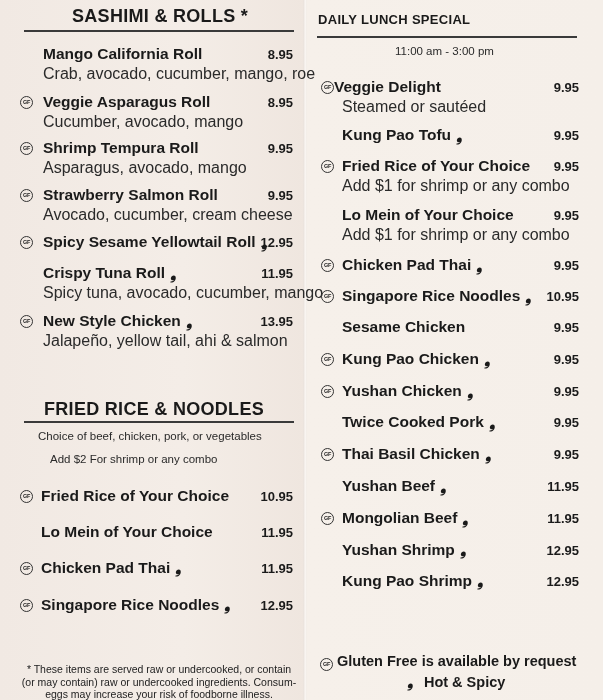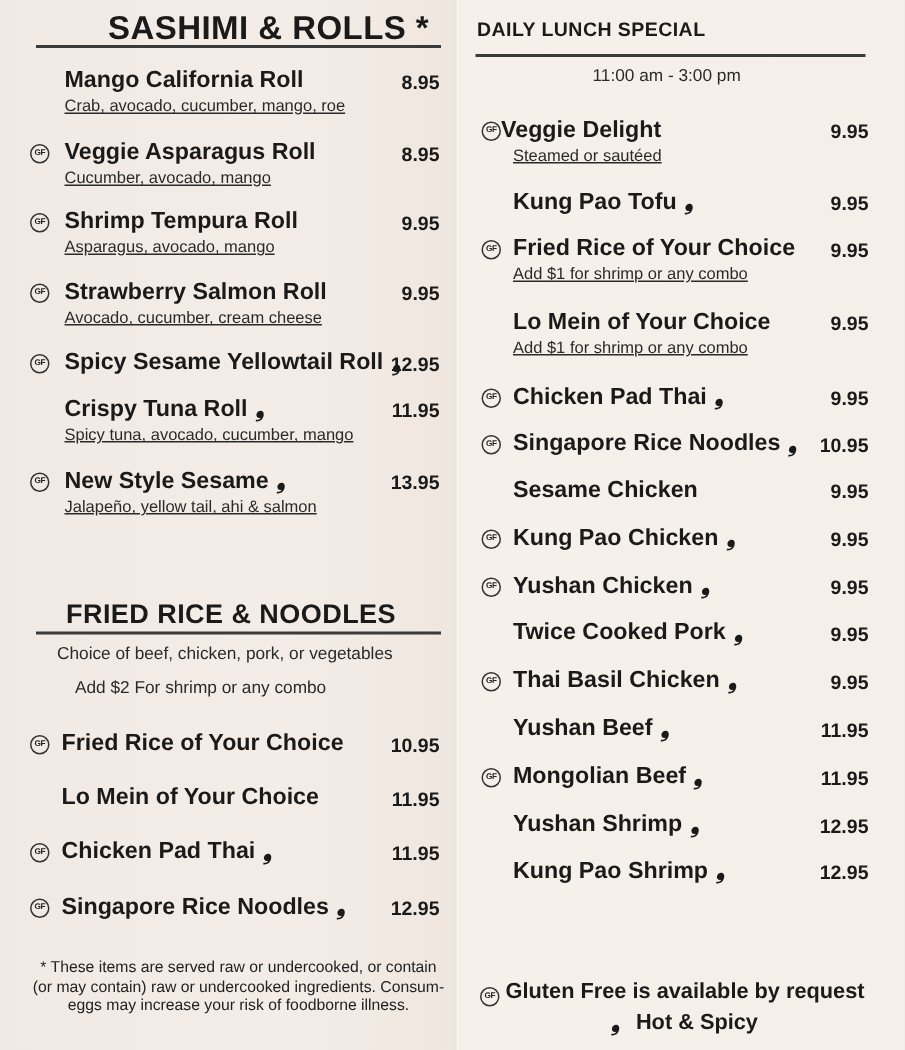--- a/index.html
+++ b/index.html
@@ -24,21 +24,21 @@
     font-weight: bold; letter-spacing: 0.3px; white-space: nowrap;
   }
   .rule { position: absolute; height: 2px; background: #3a3a3a; }
   .item-name {
     font-weight: bold; font-size: 15.5px; white-space: nowrap;
   }
   .item-price {
     font-weight: bold; font-size: 13px; white-space: nowrap; text-align: right;
   }
   .item-desc {
-    font-size: 11px; color: #2a2a2a; white-space: nowrap; text-decoration: underline;
+    font-size: 16px; color: #2a2a2a; white-space: nowrap;
   }
   .gf {
     display: inline-block; width: 11px; height: 11px; border: 1.3px solid #333;
     border-radius: 50%; font-size: 5.5px; font-weight: bold; line-height: 11px;
     text-align: center; color: #222; letter-spacing: -0.3px;
     box-sizing: content-box;
   }
   .spicy {
     display: inline-block; font-weight: bold; font-size: 15px; transform: skewX(-8deg) scaleY(1.1);
     margin-left: 6px;
@@ -49,21 +49,21 @@
   }
   .legend { font-weight: bold; font-size: 14.5px; white-space: nowrap; }
 </style>
 </head>
 <body>
 
 <div class="panel panel-left"></div>
 <div class="panel panel-right"></div>
 <div class="fold"></div>
 
-<div class="abs section-title" style="left:72px; top:6px; font-size:22px;">SASHIMI &amp; ROLLS *</div>
+<div class="abs section-title" style="left:72px; top:6px; font-size:18px;">SASHIMI &amp; ROLLS *</div>
 <div class="rule" style="left:24px; top:30px; width:270px;"></div>
 
 <div id="sashimi-list">
     <div>
       <div class="abs item-name" style="left: 43px; top: 45px;"><span>Mango California Roll</span></div>
       <div class="abs item-price" style="right: 310px; top: 47px;">8.95</div>
       <div class="abs item-desc" style="left: 43px; top: 65px;">Crab, avocado, cucumber, mango, roe</div>
     </div>
     <div>
       <span class="gf abs" style="left: 20px; top: 96px;">GF</span>
@@ -88,21 +88,21 @@
       <div class="abs item-name" style="left: 43px; top: 233px;"><span>Spicy Sesame Yellowtail Roll</span><span class="spicy">❟</span></div>
       <div class="abs item-price" style="right: 310px; top: 235px;">12.95</div>
     </div>
     <div>
       <div class="abs item-name" style="left: 43px; top: 264px;"><span>Crispy Tuna Roll</span><span class="spicy">❟</span></div>
       <div class="abs item-price" style="right: 310px; top: 266px;">11.95</div>
       <div class="abs item-desc" style="left: 43px; top: 284px;">Spicy tuna, avocado, cucumber, mango</div>
     </div>
     <div>
       <span class="gf abs" style="left: 20px; top: 315px;">GF</span>
-      <div class="abs item-name" style="left: 43px; top: 312px;"><span>New Style Sesame</span><span class="spicy">❟</span></div>
+      <div class="abs item-name" style="left: 43px; top: 312px;"><span>New Style Chicken</span><span class="spicy">❟</span></div>
       <div class="abs item-price" style="right: 310px; top: 314px;">13.95</div>
       <div class="abs item-desc" style="left: 43px; top: 332px;">Jalapeño, yellow tail, ahi &amp; salmon</div>
     </div>
   </div>
 
 <div class="abs section-title" style="left:44px; top:399px; font-size:18px;">FRIED RICE &amp; NOODLES</div>
 <div class="rule" style="left:24px; top:421px; width:270px;"></div>
 <div class="abs note" style="left:38px; top:430px;">Choice of beef, chicken, pork, or vegetables</div>
 <div class="abs note" style="left:38px; top:453px;margin-left:12px;">Add $2 For shrimp or any combo</div>
 
@@ -121,21 +121,21 @@
       <div class="abs item-name" style="left: 41px; top: 559px;"><span>Chicken Pad Thai</span><span class="spicy">❟</span></div>
       <div class="abs item-price" style="right: 310px; top: 561px;">11.95</div>
     </div>
     <div>
       <span class="gf abs" style="left: 20px; top: 599px;">GF</span>
       <div class="abs item-name" style="left: 41px; top: 596px;"><span>Singapore Rice Noodles</span><span class="spicy">❟</span></div>
       <div class="abs item-price" style="right: 310px; top: 598px;">12.95</div>
     </div>
   </div>
 
-<div class="abs footnote" style="left:18px; top:639px; width:282px;">
+<div class="abs footnote" style="left:18px; top:663px; width:282px;">
   <div>* These items are served raw or undercooked, or contain</div>
   <div>(or may contain) raw or undercooked ingredients. Consum-</div>
   <div>eggs may increase your risk of foodborne illness.</div>
 </div>
 
 <div class="abs section-title" style="left:318px; top:12px; font-size:13px;">DAILY LUNCH SPECIAL</div>
 <div class="rule" style="left:317px; top:36px; width:260px;"></div>
 <div class="abs note" style="left:395px; top:45px;">11:00 am - 3:00 pm</div>
 
 <div id="lunch-list">

